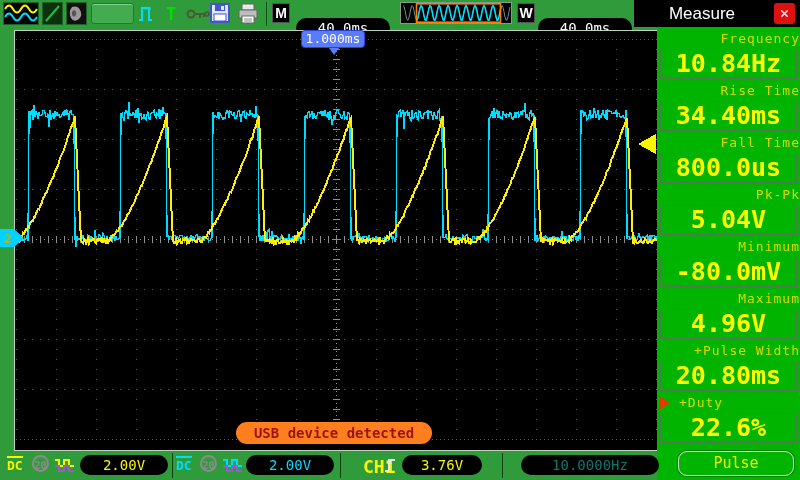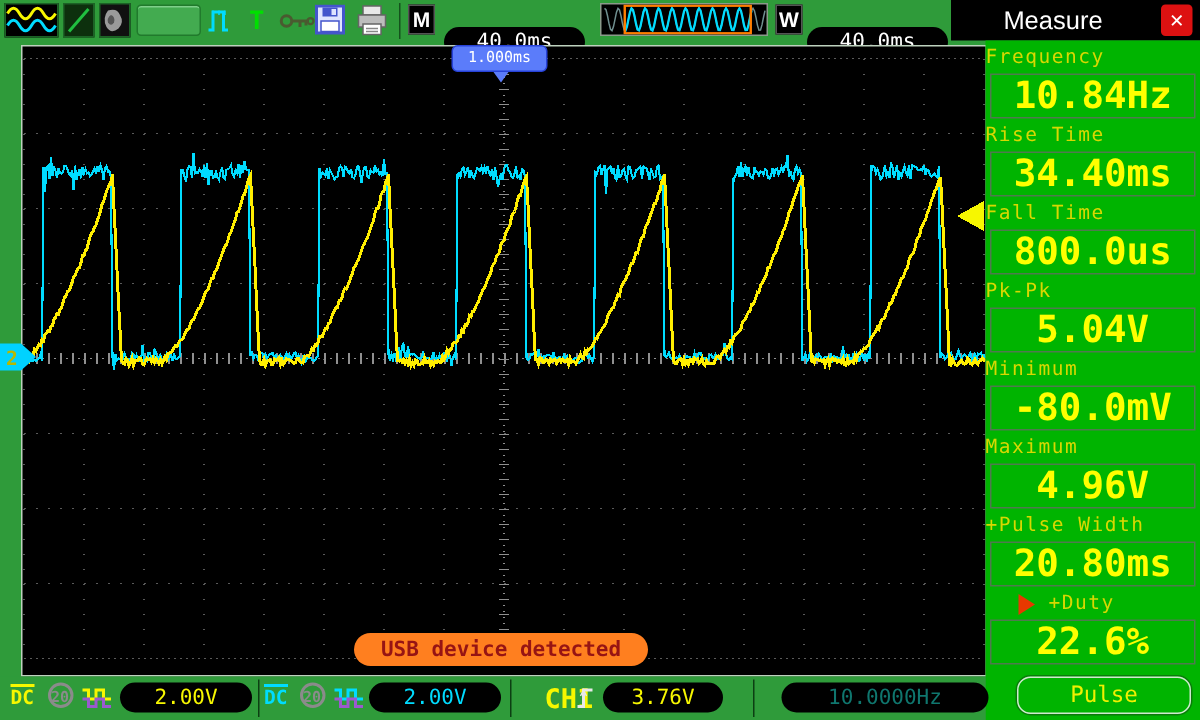--- a/index.html
+++ b/index.html
@@ -23,44 +23,44 @@
   .mhead{position:absolute;left:634px;top:0;width:166px;height:27px;background:#000000;}
   .mhead .title{position:absolute;left:0;right:30px;top:0;text-align:center;color:#fff;font-size:17px;line-height:27px;
                 font-family:"Liberation Sans",sans-serif;}
   .xbtn{position:absolute;right:5px;top:3px;width:21px;height:21px;background:#dd1111;border-radius:3px;color:#fff;
         font-size:15px;font-weight:bold;text-align:center;line-height:21px;}
 
   
   .plot{position:absolute;left:14px;top:30px;width:644px;height:421px;background:#000;
         border:1px solid #bed2be;box-sizing:border-box;}
   .tlabel{position:absolute;left:301px;top:30px;width:64px;height:18px;background:#5b7cfa;border:1px solid #2742d8;
-          border-radius:4px;color:#fff;font-size:10px;text-align:center;line-height:16px;box-sizing:border-box;z-index:5;}
+          border-radius:4px;color:#fff;font-size:13px;text-align:center;line-height:16px;box-sizing:border-box;z-index:5;}
   .tlabel:after{content:"";position:absolute;left:27px;top:17px;border:5px solid transparent;border-top:7px solid #5b7cfa;}
   .toast{position:absolute;left:236px;top:422px;width:196px;height:22px;background:#ff7f1f;border-radius:11px;
          color:#961414;font-size:14px;font-weight:bold;text-align:center;line-height:22px;z-index:5;}
   .chmark{position:absolute;left:0;top:228px;z-index:6;}
 
   
   .mpanel-bg{position:absolute;left:657px;top:27px;width:143px;height:453px;background:#00b400;}
   #measure-rows{position:absolute;left:657px;top:30px;width:143px;}
   .mrow{height:52px;}
   .mlabel{height:17px;font-size:13px;color:#d8d800;letter-spacing:1px;text-align:center;line-height:17px;
-          display:flex;justify-content:flex-start;align-items:center;}
-  .mlabel.sel{justify-content:flex-start;padding-left:22px;}
+          display:flex;justify-content:flex-end;align-items:center;}
+  .mlabel.sel{justify-content:flex-start;padding-left:2px;}
   .selarrow{width:0;height:0;border:7px solid transparent;border-left:11px solid #e83800;margin-right:2px;}
   .mvalue{margin:2px 3px 0 3px;height:28px;border:1px solid #4f7a4f;color:#ffff00;font-size:25px;font-weight:bold;
           text-align:center;line-height:27px;}
   .modify-btn{position:absolute;left:678px;top:451px;width:116px;height:25px;border:1px solid #cfe8cf;border-radius:9px;
               box-shadow:0 0 0 1px #0a7a0a;color:#f0f000;font-size:15px;text-align:center;line-height:23px;box-sizing:border-box;}
 
   
   .bbar{position:absolute;left:0;top:451px;width:657px;height:29px;background:#2f9b3a;}
   .dc{position:absolute;top:5px;font-size:13px;font-weight:bold;border-top:2px solid;line-height:16px;}
   .b20{position:absolute;top:4px;width:17px;height:17px;border:2px solid #8b8b8b;border-radius:50%;color:#8b8b8b;
-       font-size:10px;font-weight:bold;line-height:17px;box-sizing:border-box;}
+       font-size:10px;font-weight:bold;text-align:center;line-height:17px;box-sizing:border-box;}
   .pill.bot{top:4px;height:20px;line-height:20px;}
   .bb-sep{position:absolute;top:2px;width:1px;height:25px;background:#0c3f12;}
   .ch1txt{position:absolute;top:5px;color:#f7f700;font-size:18px;font-weight:bold;margin-left:11px;}
 </style>
 </head>
 <body>
 
 <div class="screen">
 
   <div class="abs" style="left:0;top:0;width:634px;height:28px;">

